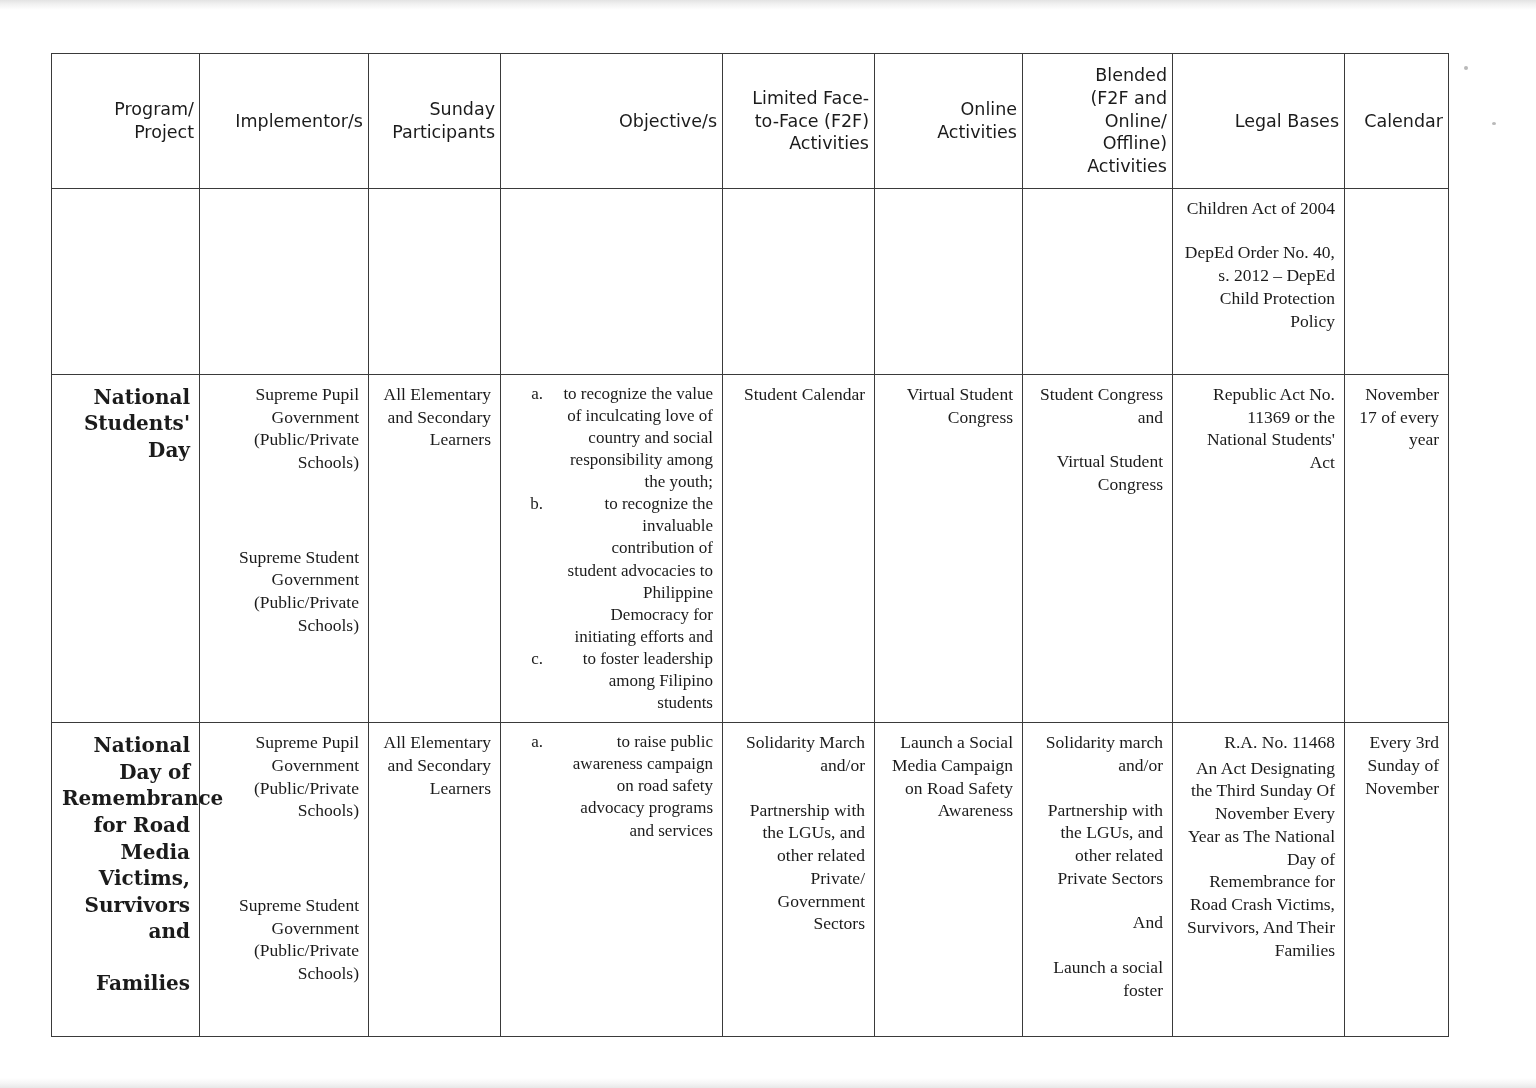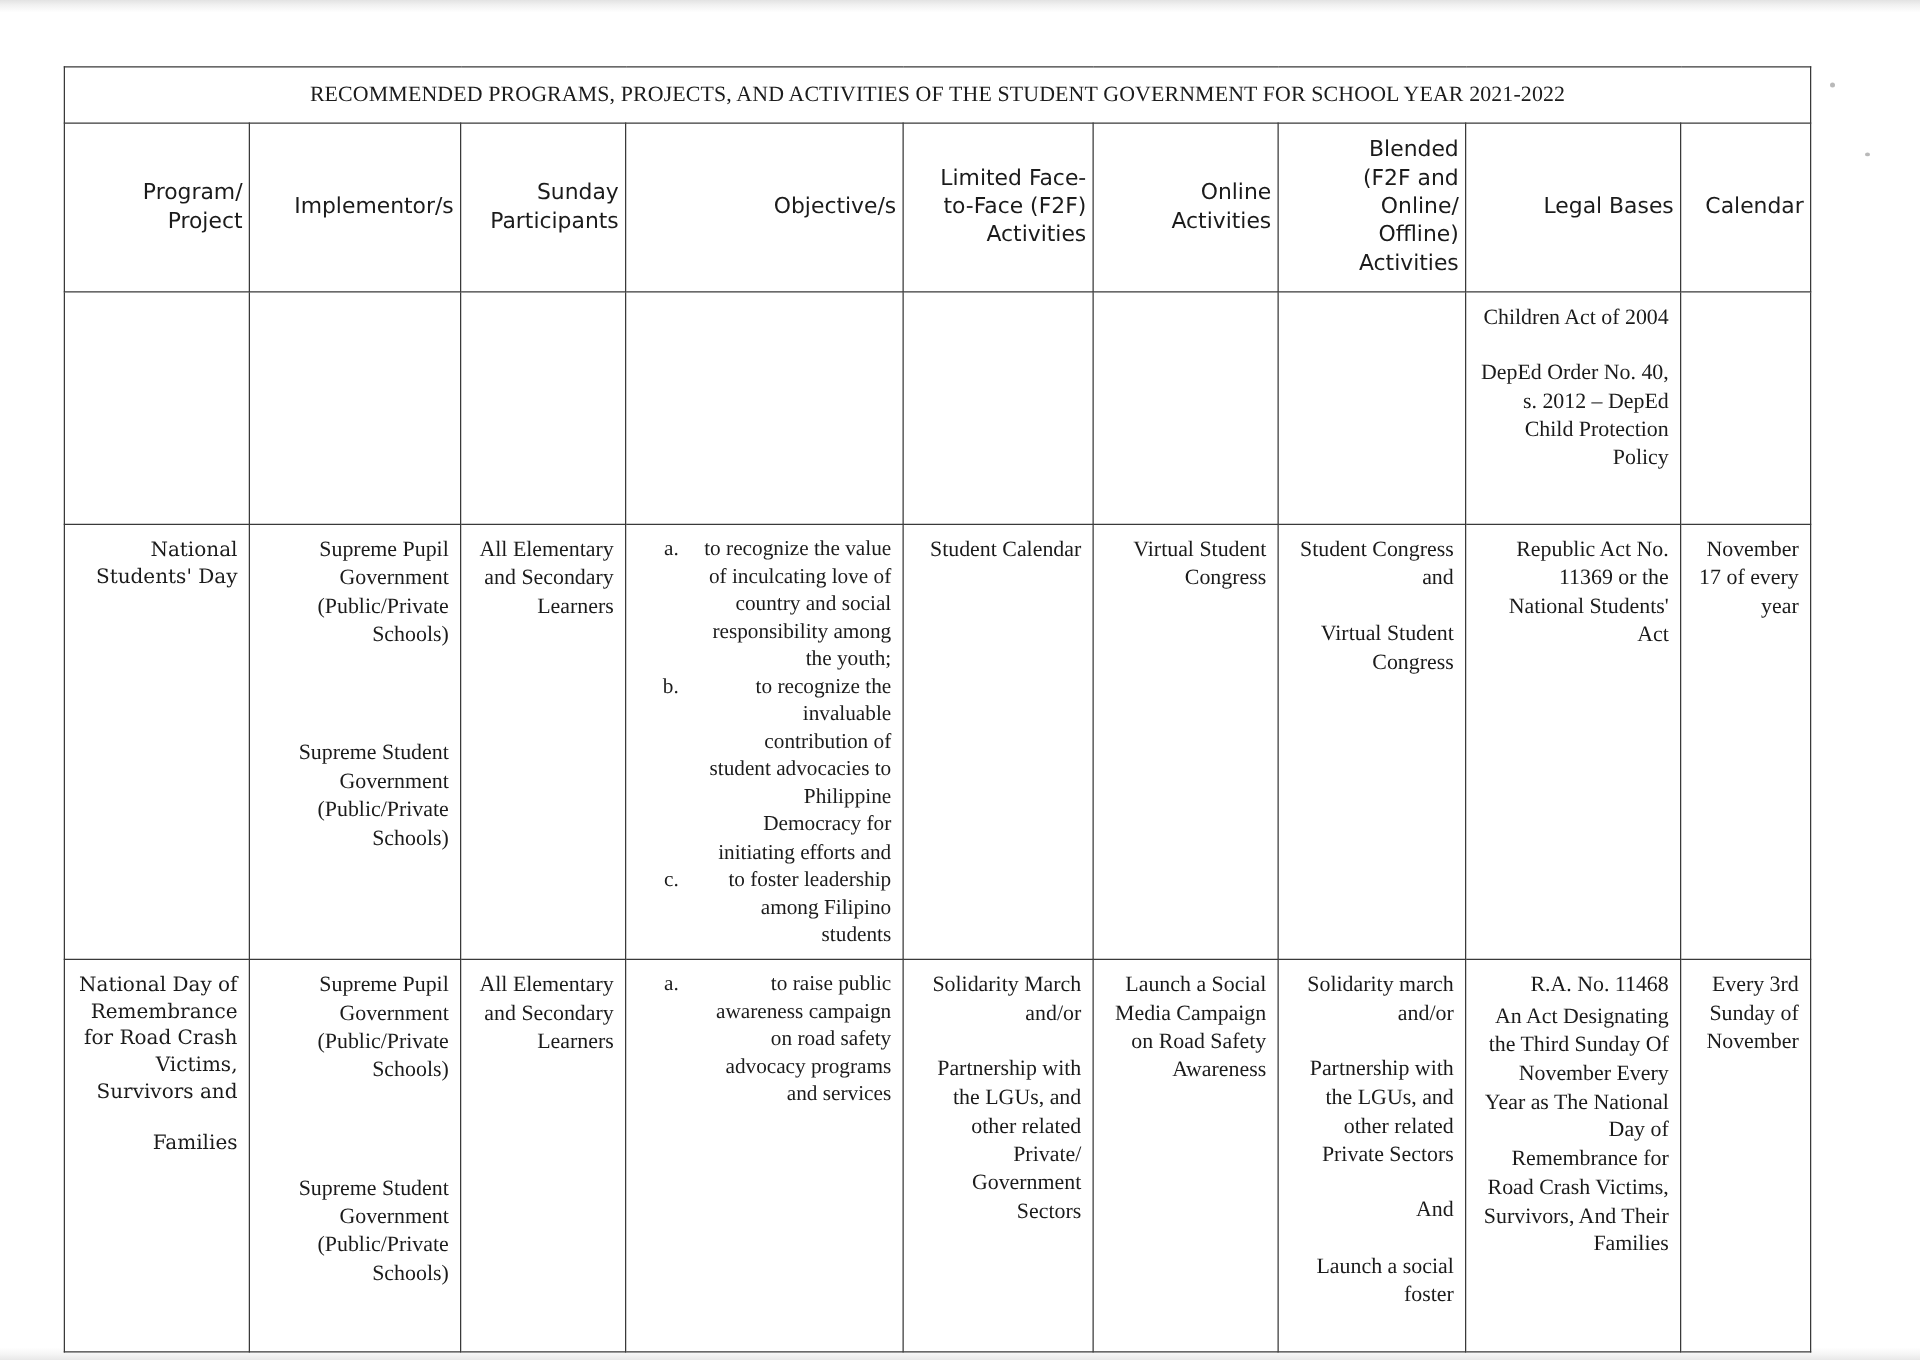--- a/index.html
+++ b/index.html
@@ -106,22 +106,22 @@
   col.c-legal        { width: 172px; }
   col.c-calendar     { width: 104px; }
 
   
   .cell-stack { display: block; }
   .cell-stack .blk { display: block; }
   .cell-stack .blk + .blk { margin-top: 1.25em; }
 
   td.program-cell .blk {
     font-family: "DejaVu Serif", serif;
-    font-weight: normal;
-    font-size: 16px;
+    font-weight: bold;
+    font-size: 20px;
     line-height: 1.33;
   }
   td.program-cell { padding-top: 9px !important; }
 
   
   ol.obj-list {
     margin: 0;
     padding: 0;
     list-style: none;
   }
@@ -170,23 +170,20 @@
       <col class="c-target">
       <col class="c-objective">
       <col class="c-f2f">
       <col class="c-online">
       <col class="c-blended">
       <col class="c-legal">
       <col class="c-calendar">
     </colgroup>
 
     <thead>
-      <tr>
-        <td class="title-cell" colspan="9">RECOMMENDED PROGRAMS, PROJECTS, AND ACTIVITIES OF THE STUDENT GOVERNMENT FOR SCHOOL YEAR 2021-2022</td>
-      </tr>
       <tr>
         <th>
           <span>Program/</span><br>
           <span>Project</span>
         </th>
         <th>
           <span>Implementor/s</span>
         </th>
         <th>
           <span>Sunday</span><br>
@@ -312,21 +309,21 @@
         <td class="calendar-cell">
           <span class="cell-stack">
             <span class="blk">November 17 of every year</span>
           </span>
         </td>
       </tr>
 
       <tr>
         <td class="program-cell row-remembrance">
           <span class="cell-stack">
-            <span class="blk">National Day of Remembrance for Road Crash Victims, Survivors and</span>
+            <span class="blk">National Day of Remembrance for Road Media Victims, Survivors and</span>
             <span class="blk">Families</span>
           </span>
         </td>
         <td class="impl-cell">
           <span class="cell-stack">
             <span class="blk">Supreme Pupil Government (Public/Private Schools)</span>
             <span class="blk" style="margin-top:4.1em">Supreme Student Government (Public/Private Schools)</span>
           </span>
         </td>
         <td class="target-cell">

